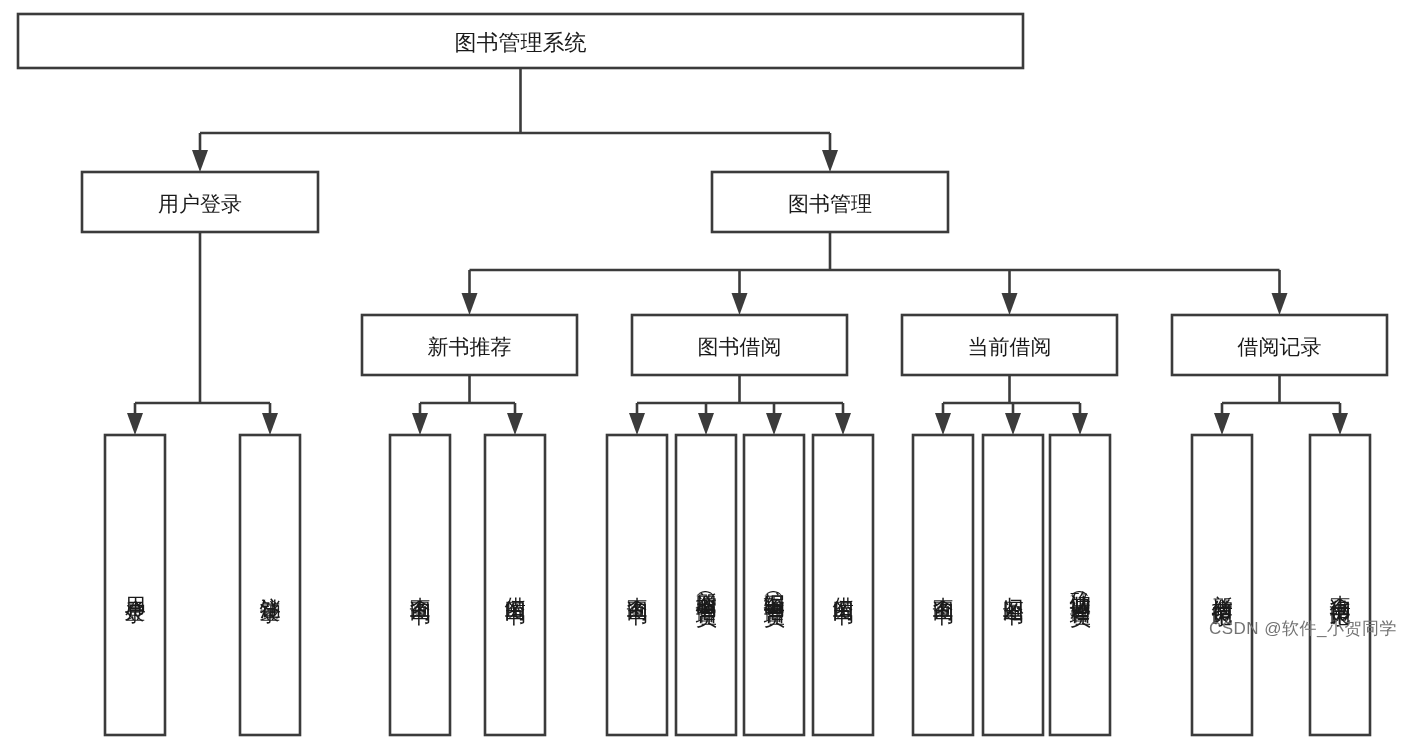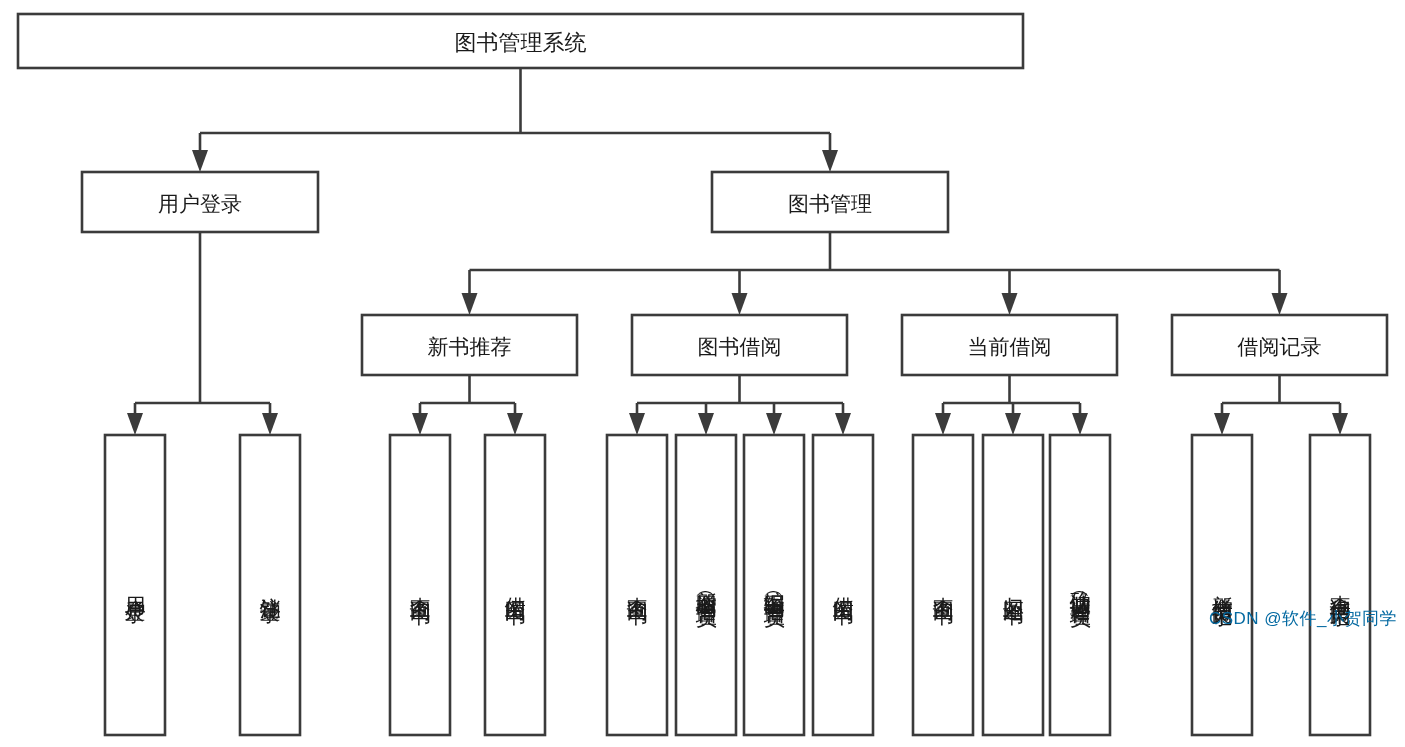--- a/index.html
+++ b/index.html
@@ -69,24 +69,24 @@
     font-size: 21px;
     line-height: 1.06;
     letter-spacing: 2.5px;
     color: #1a1a1a;
     white-space: nowrap;
     text-align: center;
   }
   #watermark {
     position: absolute;
     right: 8px;
-    bottom: 14px;
+    bottom: 4px;
     font-family: "Liberation Sans", "DejaVu Sans", sans-serif;
     font-size: 17px;
-    color: #0369a1;
+    color: #737373;
     letter-spacing: 0.5px;
     white-space: nowrap;
   }
 </style>
 </head>
 <body>
 
 <div id="diagram-root">
 
   <svg id="flow-svg" viewBox="0 0 1405 747">

